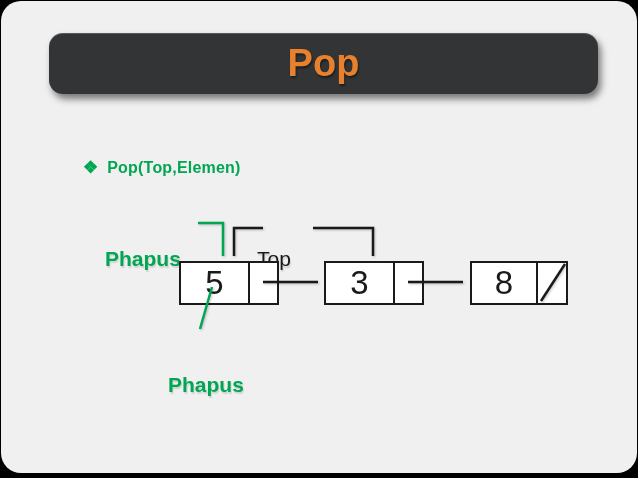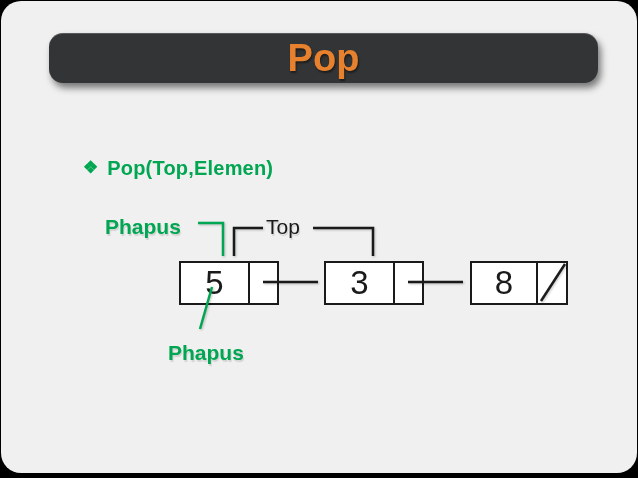--- a/index.html
+++ b/index.html
@@ -19,52 +19,53 @@
   }
   .slide{
     position:absolute;
     left:1px; top:1px; right:1px; bottom:5px;
     background:var(--slide-bg);
     border-radius:20px;
   }
   .title-bar{
     position:absolute;
     left:48px; top:32px;
-    width:549px; height:50px;
+    width:549px; height:61px;
     background:var(--title-bar-bg);
     border-radius:14px;
     box-shadow:3px 5px 7px rgba(0,0,0,0.5), inset 0 1px 0 rgba(255,255,255,0.18);
     display:flex; align-items:center; justify-content:center;
   }
   .title-text{
     color:var(--accent-orange);
     font-size:38px;
     font-weight:bold;
     text-shadow:1px 2px 2px rgba(0,0,0,0.45);
   }
   .bullet-line{
     position:absolute;
     left:82px; top:156px;
     display:flex; align-items:center; gap:9px;
     color:var(--accent-green);
     font-weight:bold;
   }
   .bullet-marker{ font-size:17px; line-height:20px; }
-  .bullet-text{ font-size:20px; line-height:22px; letter-spacing:0.2px; }
+  .bullet-text{ font-size:16px; line-height:22px; letter-spacing:0.2px; }
   .label{
     position:absolute;
     white-space:nowrap;
     text-shadow:1px 1.5px 1px rgba(0,0,0,0.12);
+    margin-top:32px;
   }
   .label.phapus{
     left:104px; top:214px;
     color:var(--accent-green); font-weight:bold; font-size:21px;
   }
   .label.top{
-    left:265px; top:214px;
+    left:256px; top:214px;
     color:var(--ink); font-size:21px;
   }
   .label.elemen{
     left:167px; top:340px;
     color:var(--accent-green); font-weight:bold; font-size:21px;
   }
   .node{
     position:absolute;
     top:260px; height:44px;
     background:#ffffff;

